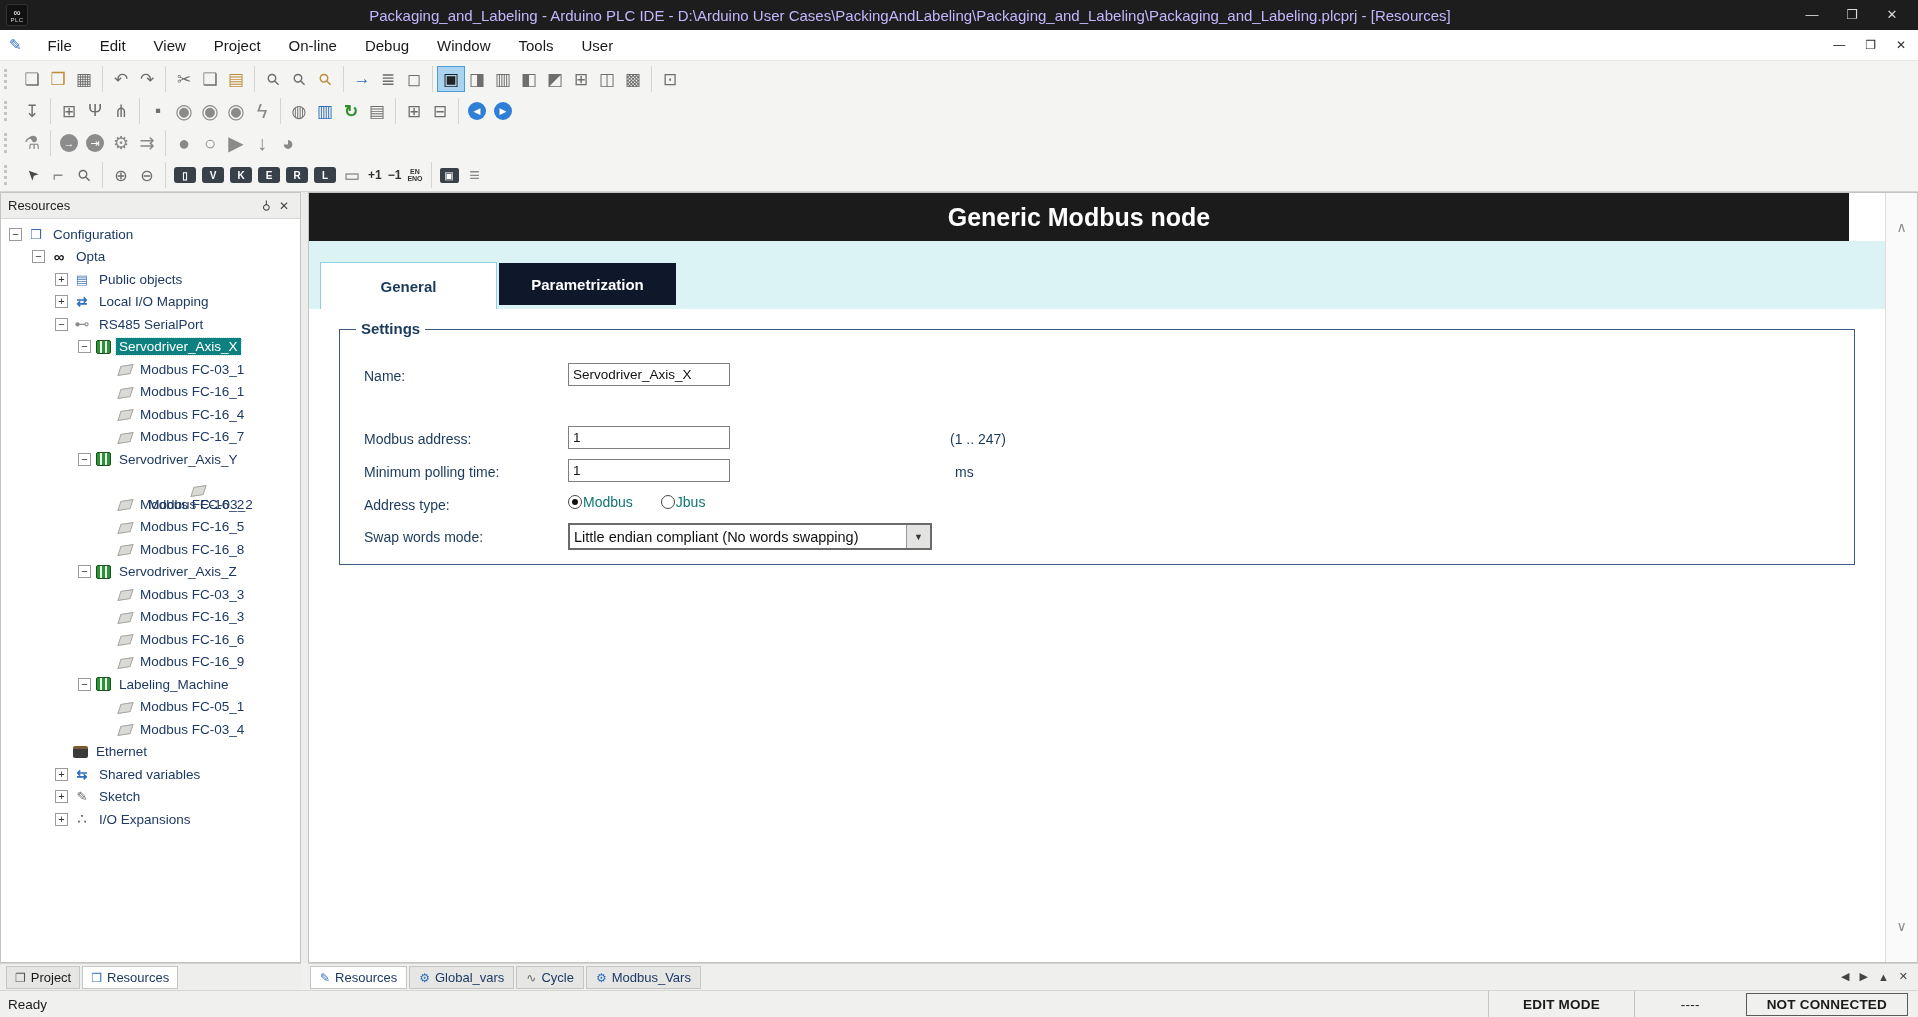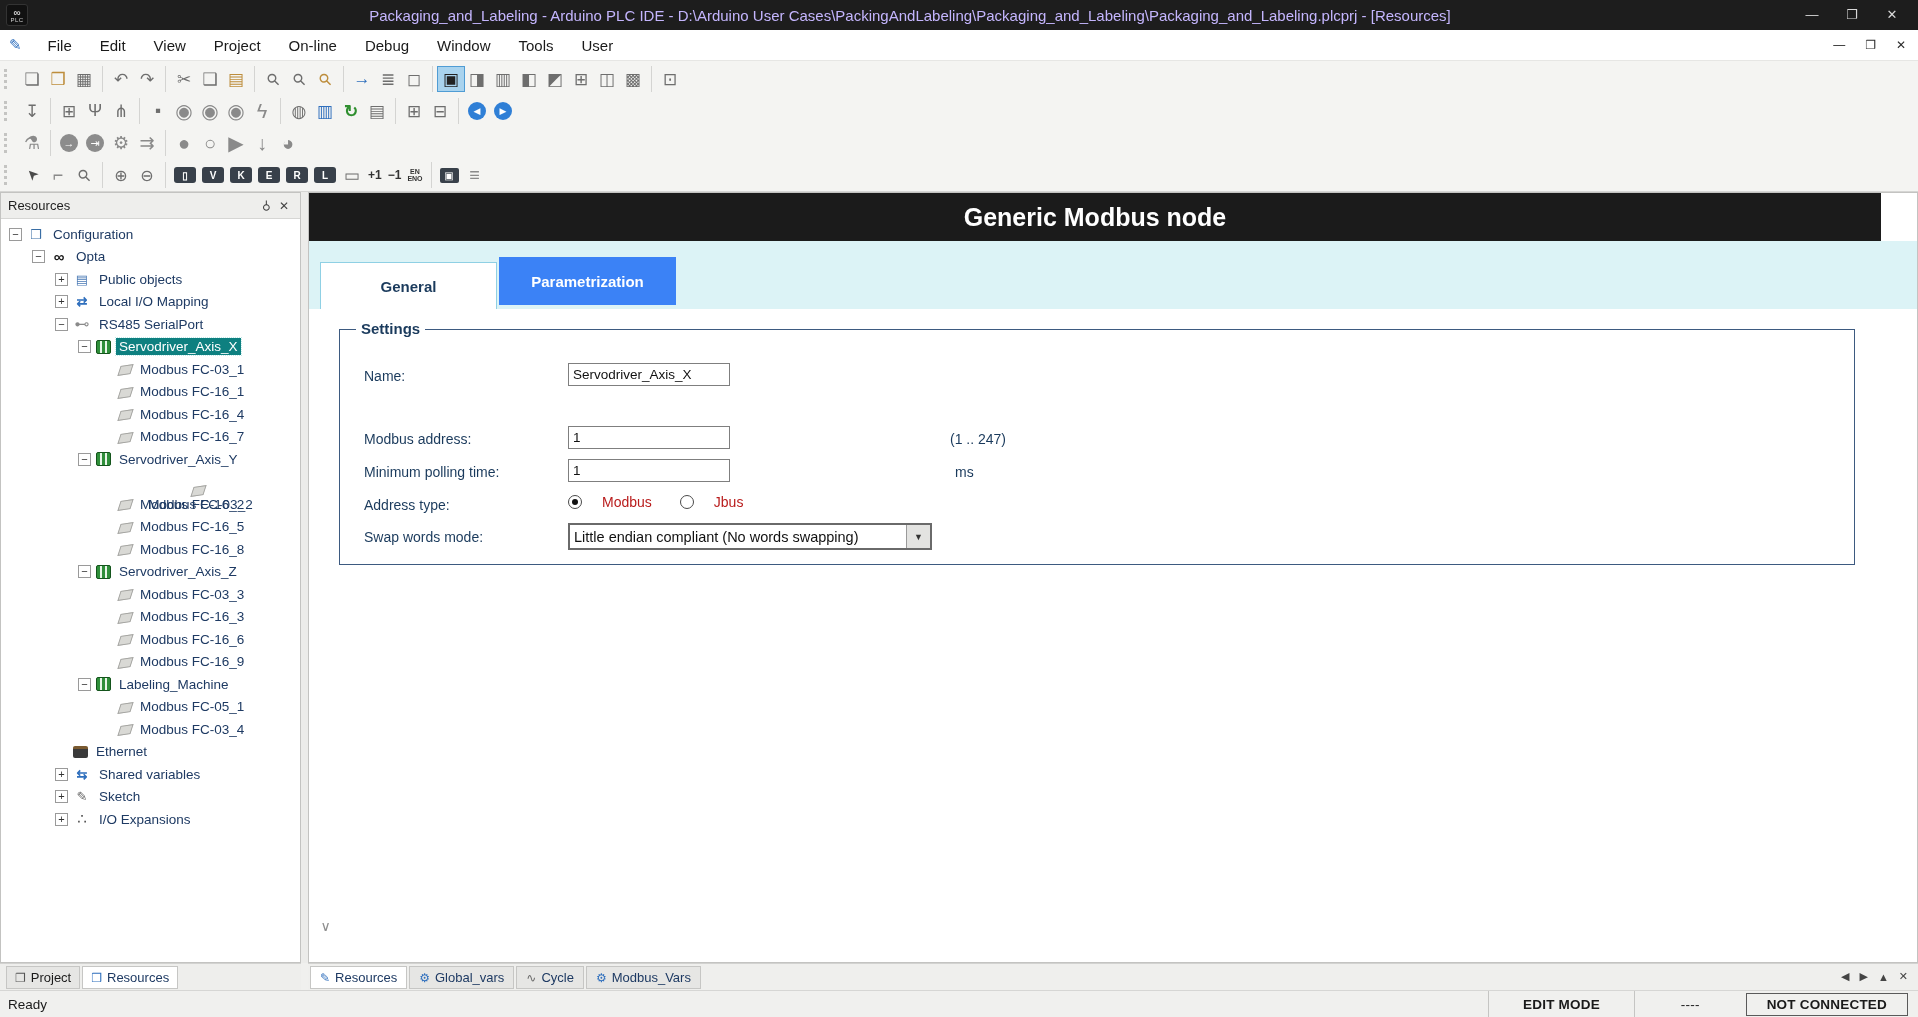--- a/index.html
+++ b/index.html
@@ -63,38 +63,38 @@
   .ti-eth { width:15px; height:12px; background:#3a3a3a; border-radius:2px; border-top:3px solid #7a5a30; }
   .ti-chip { width:15px; height:14px; background:#2f8f3a; border:1px solid #14541c; border-radius:2px;
              background-image:linear-gradient(90deg, transparent 3px, #e8f5e8 3px, #e8f5e8 5px, transparent 5px, transparent 8px, #e8f5e8 8px, #e8f5e8 10px, transparent 10px); }
   .ti-tag { width:13px; height:10px; background:#d9d9d5; border:1px solid #a3a3a0; transform:skew(-18deg,-8deg); margin-top:2px; }
   .tlabel { padding:1px 3px; }
   .trow.sel .tlabel { background:#0e8080; color:#fff; outline:1px dotted #bfeaea; }
 
   .splitter { position:absolute; left:301px; top:192px; width:7px; bottom:54px; background:#ececea; cursor:ew-resize; }
 
   
-  .mainarea { position:absolute; left:308px; top:192px; right:0; bottom:54px; background:#fff; border:1px solid #c3c3c1; display:flex;flex-direction:column; }
+  .mainarea { position:absolute; left:308px; top:192px; right:0; bottom:54px; background:#fff; border:1px solid #c3c3c1; display:flex; }
   .maincol { flex:1; display:flex; flex-direction:column; min-width:0; }
   .docheader { height:48px; background:#1b1b1b; margin-right:36px; }
   .docheader span { display:block; color:#fff; font-weight:bold; font-size:25px; line-height:48px; text-align:center; }
   .tabstrip { height:68px; background:#dcf3f6; position:relative; flex:none; }
   .tab { position:absolute; display:flex; align-items:center; justify-content:center; font-weight:bold; font-size:15px; cursor:default; }
   .tab.active { left:11px; bottom:0; width:177px; height:47px; background:#fff; border:1px solid #8fd0e4; border-bottom:none; color:#1a3a5c; z-index:2; }
-  .tab.inactive { left:190px; bottom:4px; width:177px; height:48px; background:#3b82f6; color:#fff; }
+  .tab.inactive { left:190px; bottom:4px; width:177px; height:42px; background:#0f172a; color:#fff; }
   .content { flex:1; position:relative; background:#fff; }
 
   .groupbox { position:absolute; left:30px; top:20px; width:1516px; height:236px; border:1px solid #3d5a80; }
   .gblabel { position:absolute; top:-10px; left:16px; background:#fff; padding:0 5px; font-weight:bold; font-size:15px; color:#1a3a5c; }
   .frmlabel { position:absolute; font-size:14px; color:#1a3a5c; }
   .frminput { position:absolute; width:162px; height:23px; border:1px solid #7f7f7f; background:#fff; color:#111;
               font-family:"Liberation Sans", sans-serif; font-size:13.5px; padding:0 4px; }
   .hint { position:absolute; font-size:14px; color:#1a3a5c;margin-left:20px; }
   .radiorow { position:absolute; left:228px; top:164px; display:flex; align-items:center; gap:28px; }
-  .radio { display:flex; align-items:center; gap:20px; font-size:14px; color:#b91c1c; cursor:default; }
+  .radio { display:flex; align-items:center; gap:1px; font-size:14px; color:#0f766e; cursor:default; }
   .rdot { width:14px; height:14px; border-radius:50%; border:1px solid #4a4a4a; background:#fff; position:relative; flex:none; }
   .rdot.on::after { content:""; position:absolute; left:3px; top:3px; width:6px; height:6px; border-radius:50%; background:#111; }
   .combo { position:absolute; left:228px; top:193px; width:364px; height:27px; border:2px solid #6a6a6a; background:#fff; display:flex; align-items:stretch; cursor:default; }
   .combo .val { flex:1; font-size:14.5px; color:#111; padding:0 4px; white-space:nowrap; overflow:hidden; display:flex; align-items:center; }
   .combo .btn { width:24px; background:#e3e3e1; border-left:1px solid #9a9a9a; display:flex; align-items:center; justify-content:center; font-size:9px; color:#333; }
 
   .vscroll { width:32px; flex:none; border-left:1px solid #dcdcda; background:#fafafa; position:relative; }
   .sarrow { position:absolute; left:0; right:0; text-align:center; color:#8f8f8f; font-size:14px; cursor:default; }
   .sarrow.up { top:26px; } .sarrow.dn { bottom:28px; }
 

